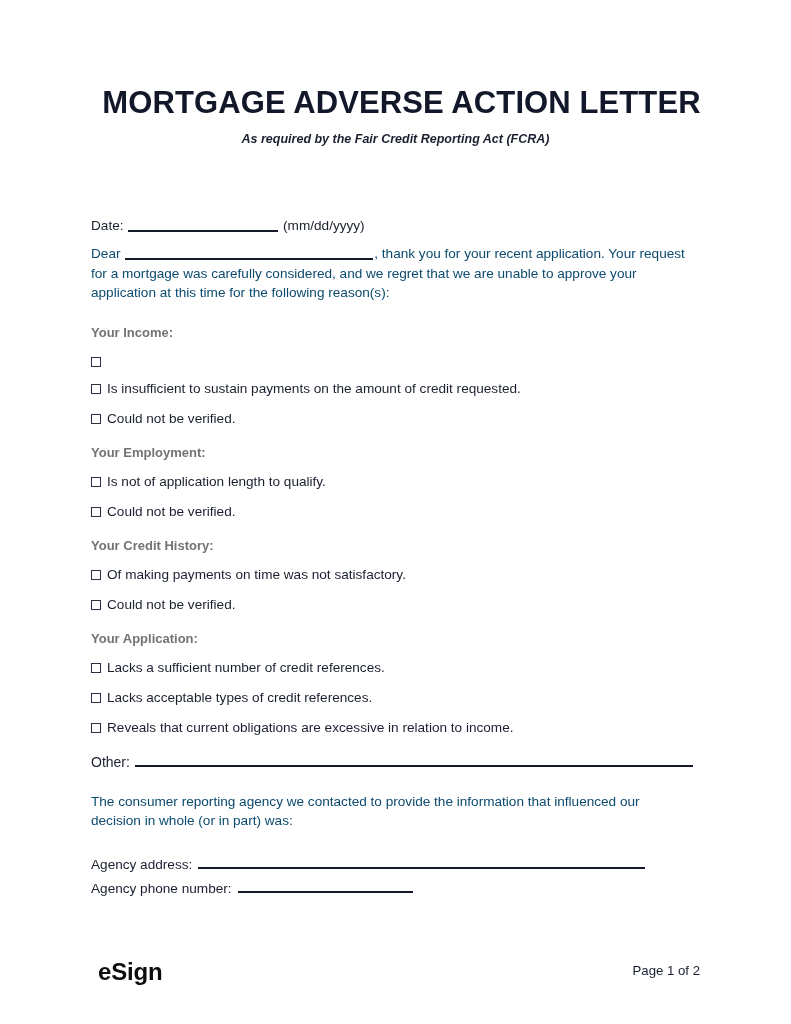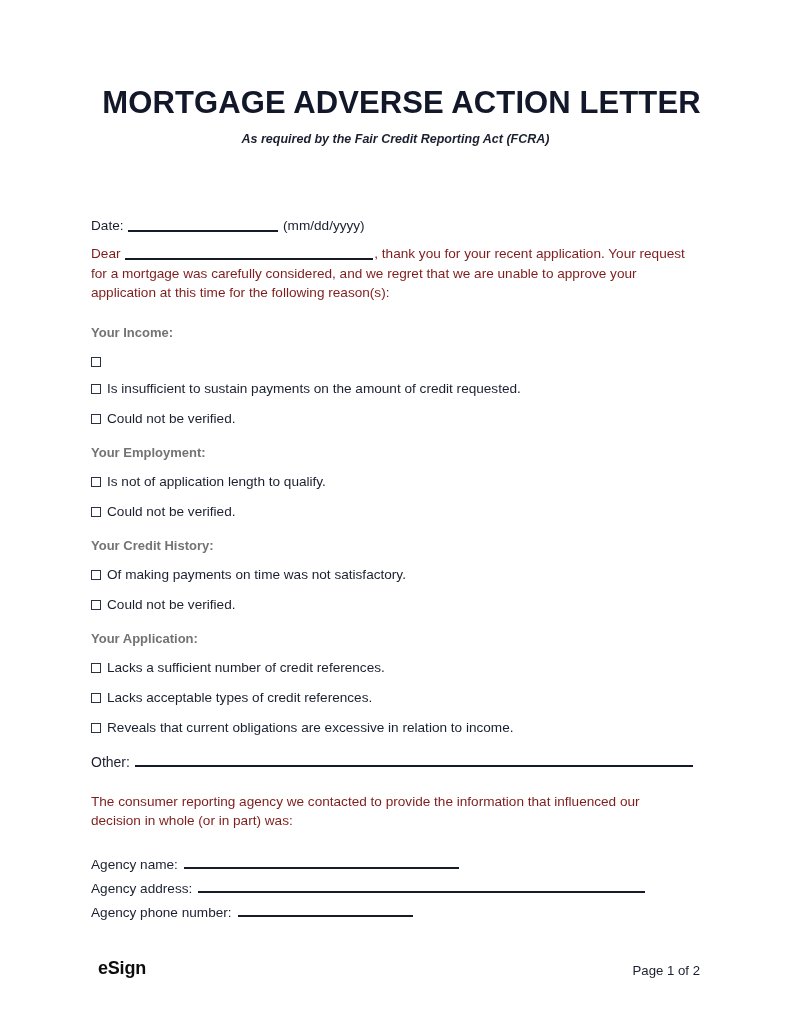--- a/index.html
+++ b/index.html
@@ -71,21 +71,21 @@
   .blank-date   { width: 150px; }
   .blank-dear   { width: 248px; }
   .blank-other  { width: 558px; }
   .blank-aname  { width: 275px; }
   .blank-aaddr  { width: 447px; }
   .blank-aphone { width: 175px; }
 
   .para {
     font-size: 13.6px;
     line-height: 19.6px;
-    color: #7f1d1d;
+    color: #0c4a6e;
     width: 600px;
   }
 
   .spacer-sm { height: 9px; }
   .spacer-md { height: 22px; }
 
   
   .section-heading {
     font-size: 13px;
     font-weight: bold;
@@ -130,21 +130,21 @@
     line-height: 24px;
     color: #1b2030;
   }
   .agency-row .lbl { margin-right: 5px; white-space: nowrap; }
 
   
   .footer-logo {
     position: absolute;
     left: 98px;
     top: 958px;
-    font-size: 18px;
+    font-size: 24px;
     font-weight: bold;
     color: #0d0d0d;
     letter-spacing: -0.2px;
   }
   .footer-page {
     position: absolute;
     right: 91px;
     top: 963px;
     font-size: 13.2px;
     color: #1b2030;
@@ -236,24 +236,20 @@
       <span class="blank blank-other"></span>
     </div>
 
     <div class="spacer-md"></div>
 
     <div class="para">The consumer reporting agency we contacted to provide the information that influenced our decision in whole (or in part) was:</div>
 
     <div class="spacer-md"></div>
 
     <div class="agency-row">
-      <span class="lbl">Agency name:</span>
-      <span class="blank blank-aname"></span>
-    </div>
-    <div class="agency-row">
       <span class="lbl">Agency address:</span>
       <span class="blank blank-aaddr"></span>
     </div>
     <div class="agency-row">
       <span class="lbl">Agency phone number:</span>
       <span class="blank blank-aphone"></span>
     </div>
 
   </div>
 

